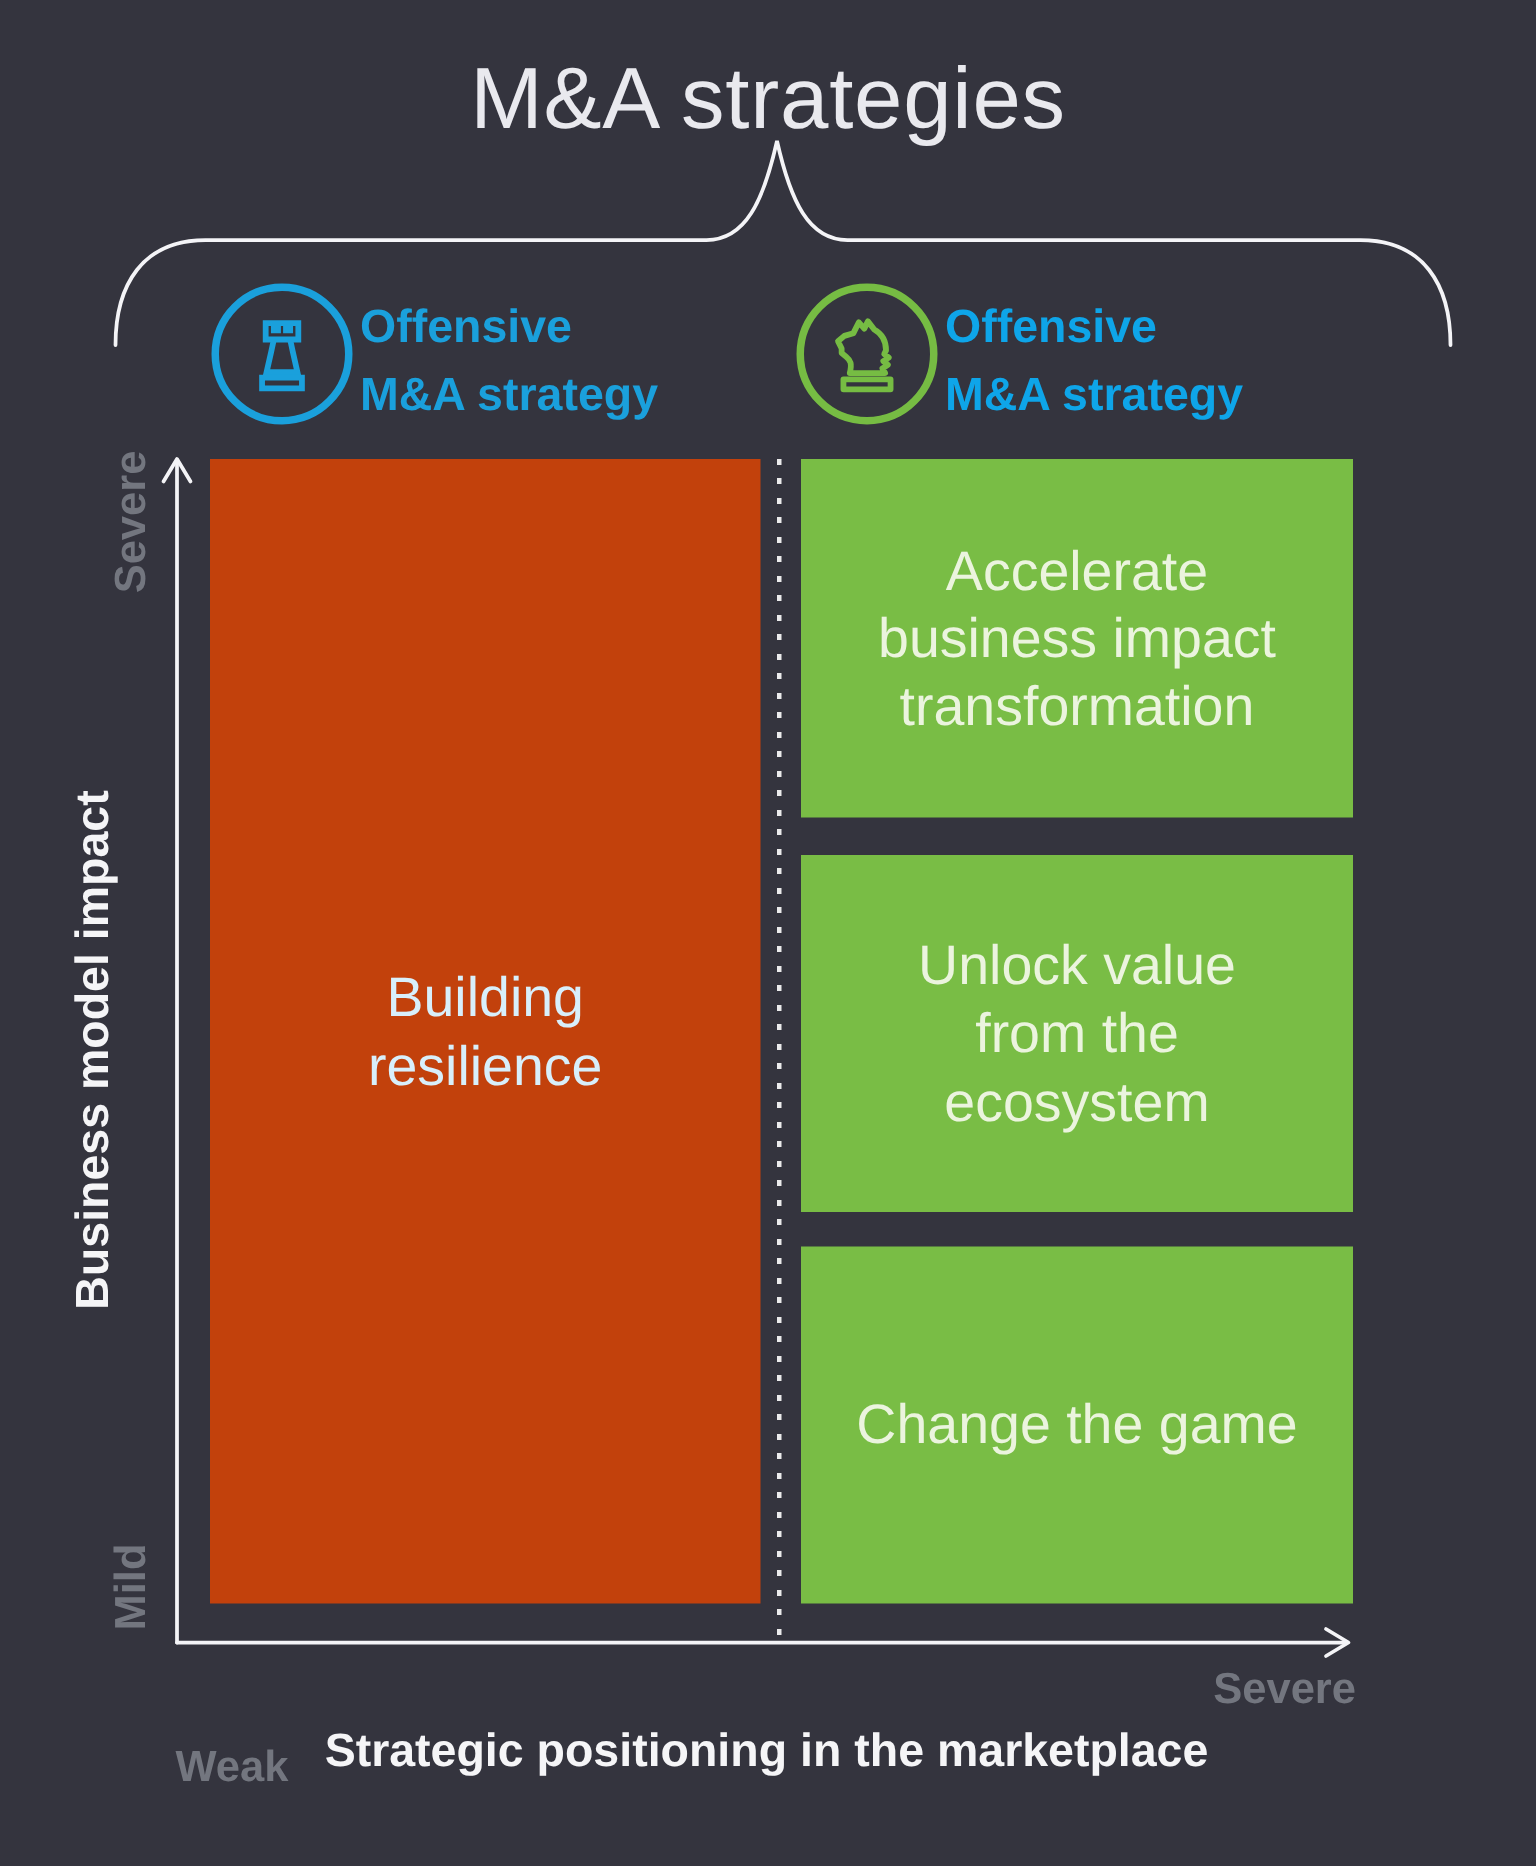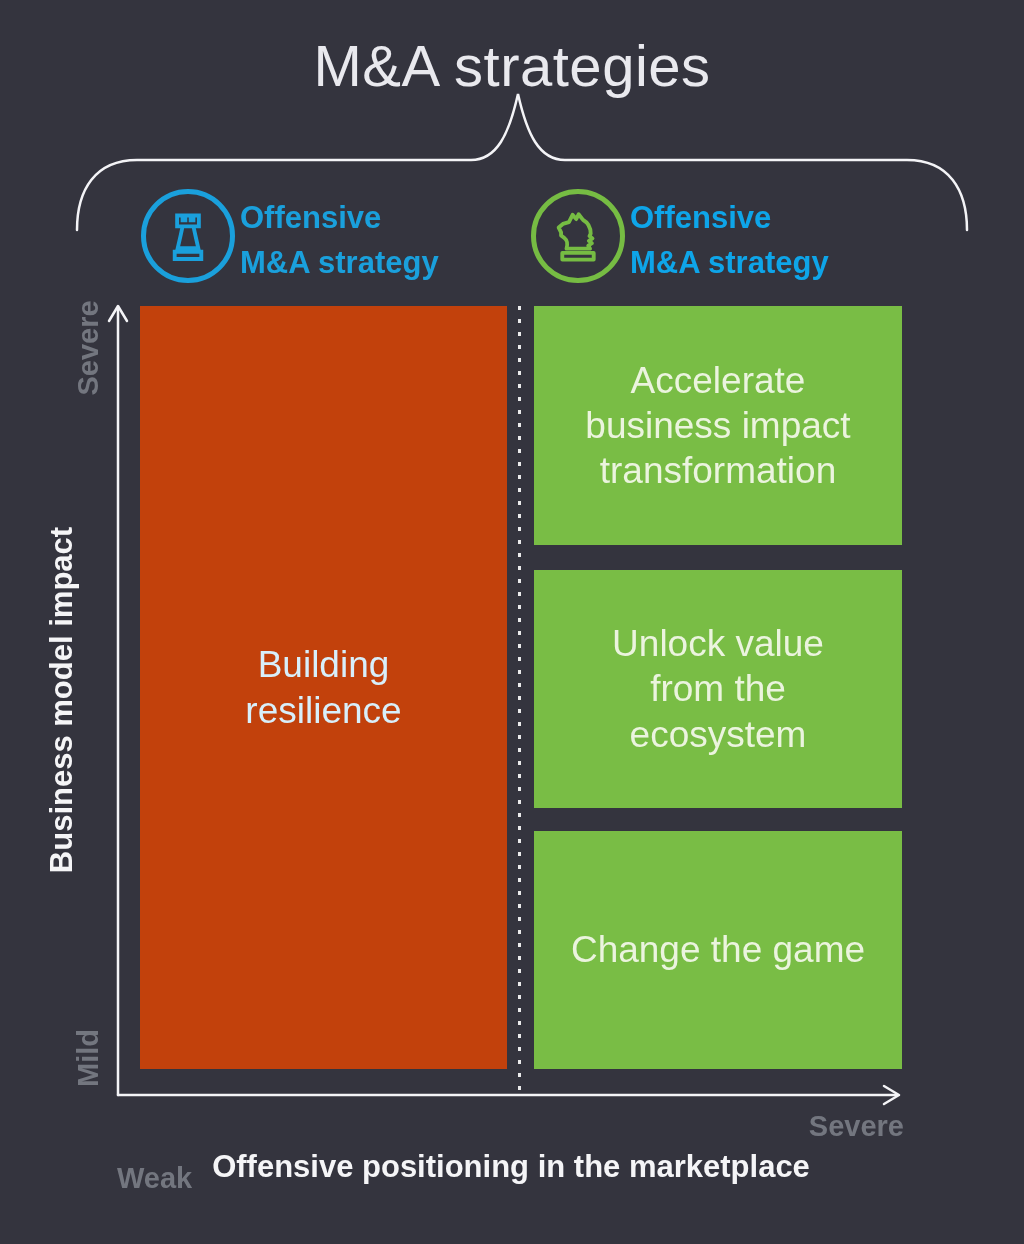--- a/index.html
+++ b/index.html
@@ -97,21 +97,21 @@
     <path d="M109 321 L118 306 L127 321" stroke="#F4F4F7" stroke-width="2.5" stroke-linecap="round" stroke-linejoin="round"></path>
     <path d="M118 1095 L897 1095" stroke="#F4F4F7" stroke-width="2.5" stroke-linecap="round"></path>
     <path d="M884 1086 L899 1095 L884 1104" stroke="#F4F4F7" stroke-width="2.5" stroke-linecap="round" stroke-linejoin="round"></path>
   </svg>
 
   <div class="tick rot severe">Severe</div>
   <div class="tick rot mild">Mild</div>
   <div class="axis-label-y">Business model impact</div>
   <div class="tick weak">Weak</div>
   <div class="tick strong">Severe</div>
-  <div class="axis-label-x">Offensive positioning in the marketplace</div>
+  <div class="axis-label-x">Strategic positioning in the marketplace</div>
 
   <div class="cell blue">Building
 resilience</div>
 
   <div class="divider"></div>
 
   <div class="cell green g1">Accelerate
 business impact
 transformation</div>
   <div class="cell green g3">Change the game</div>

